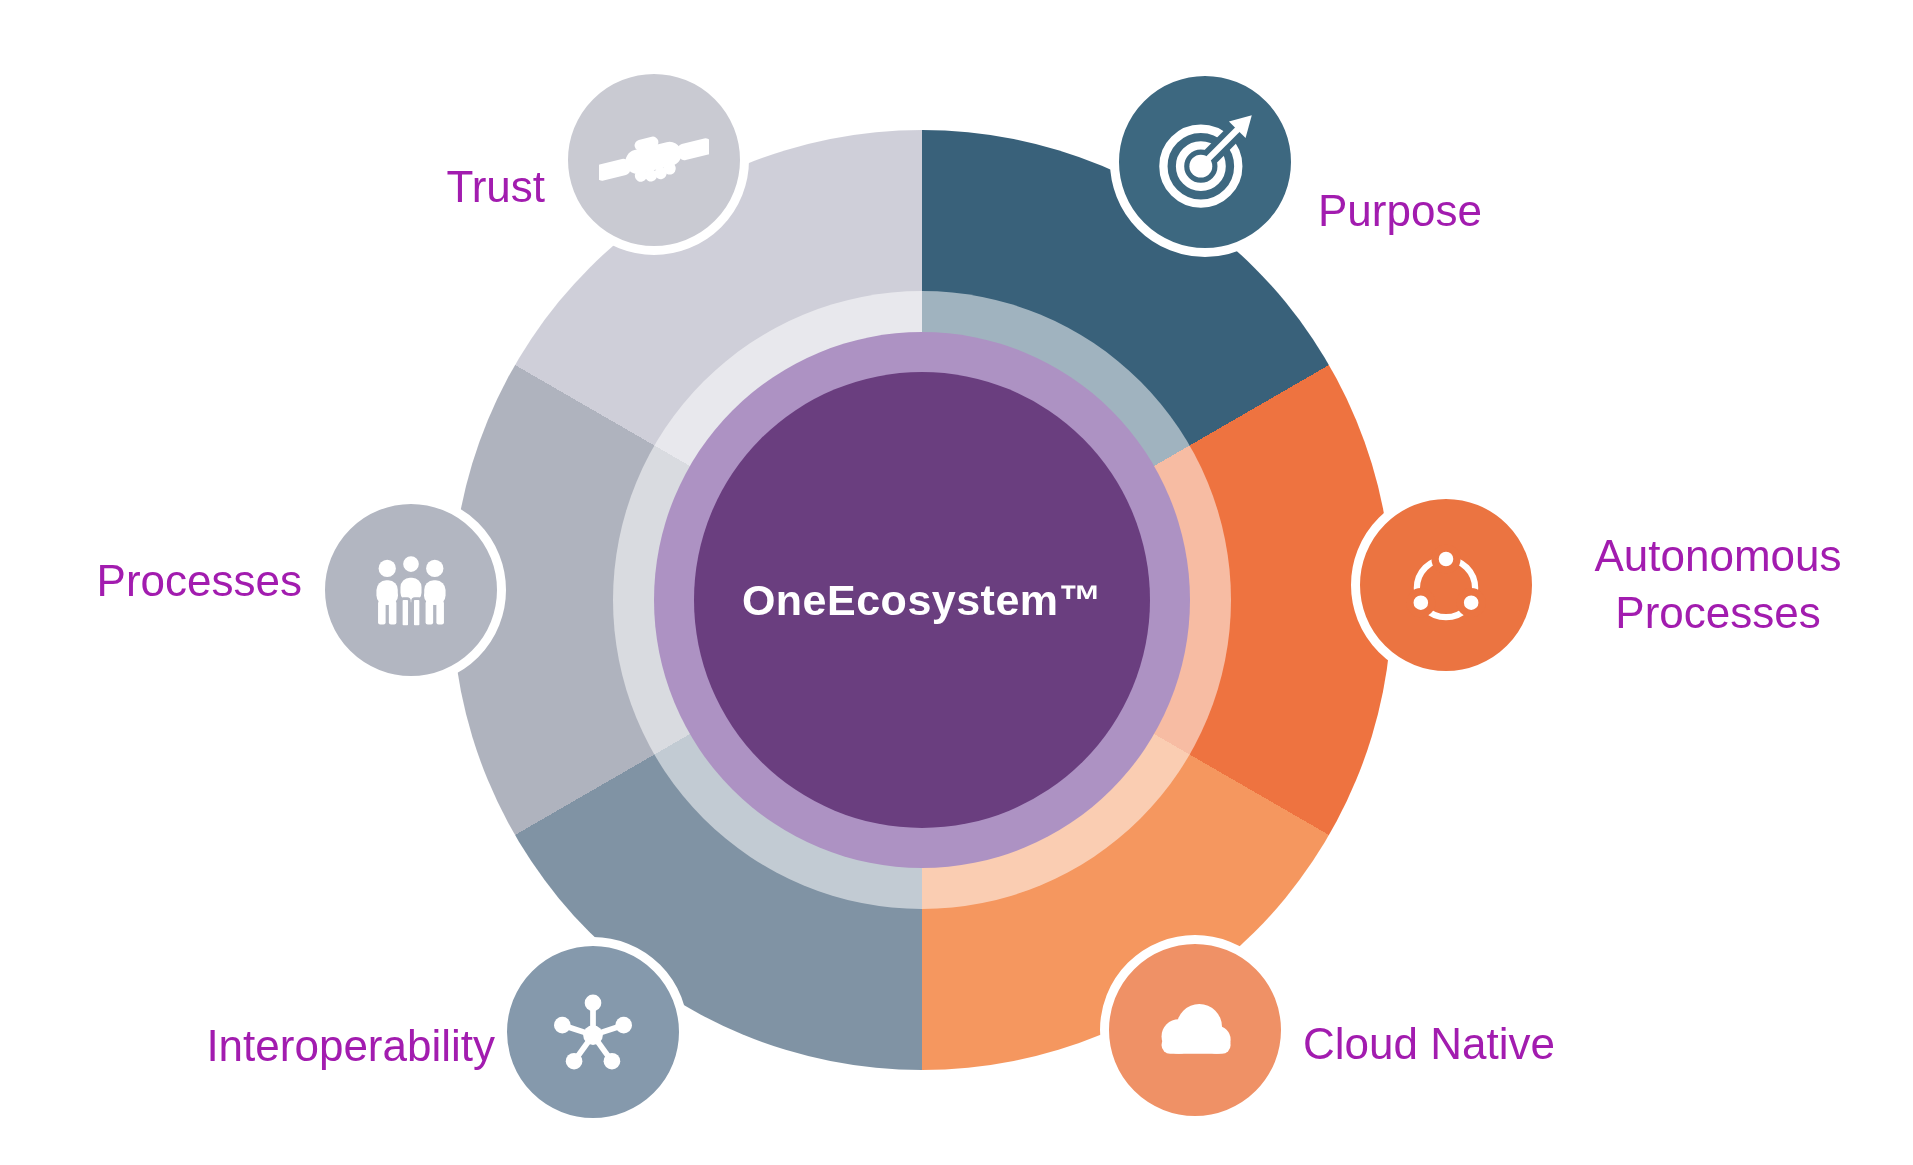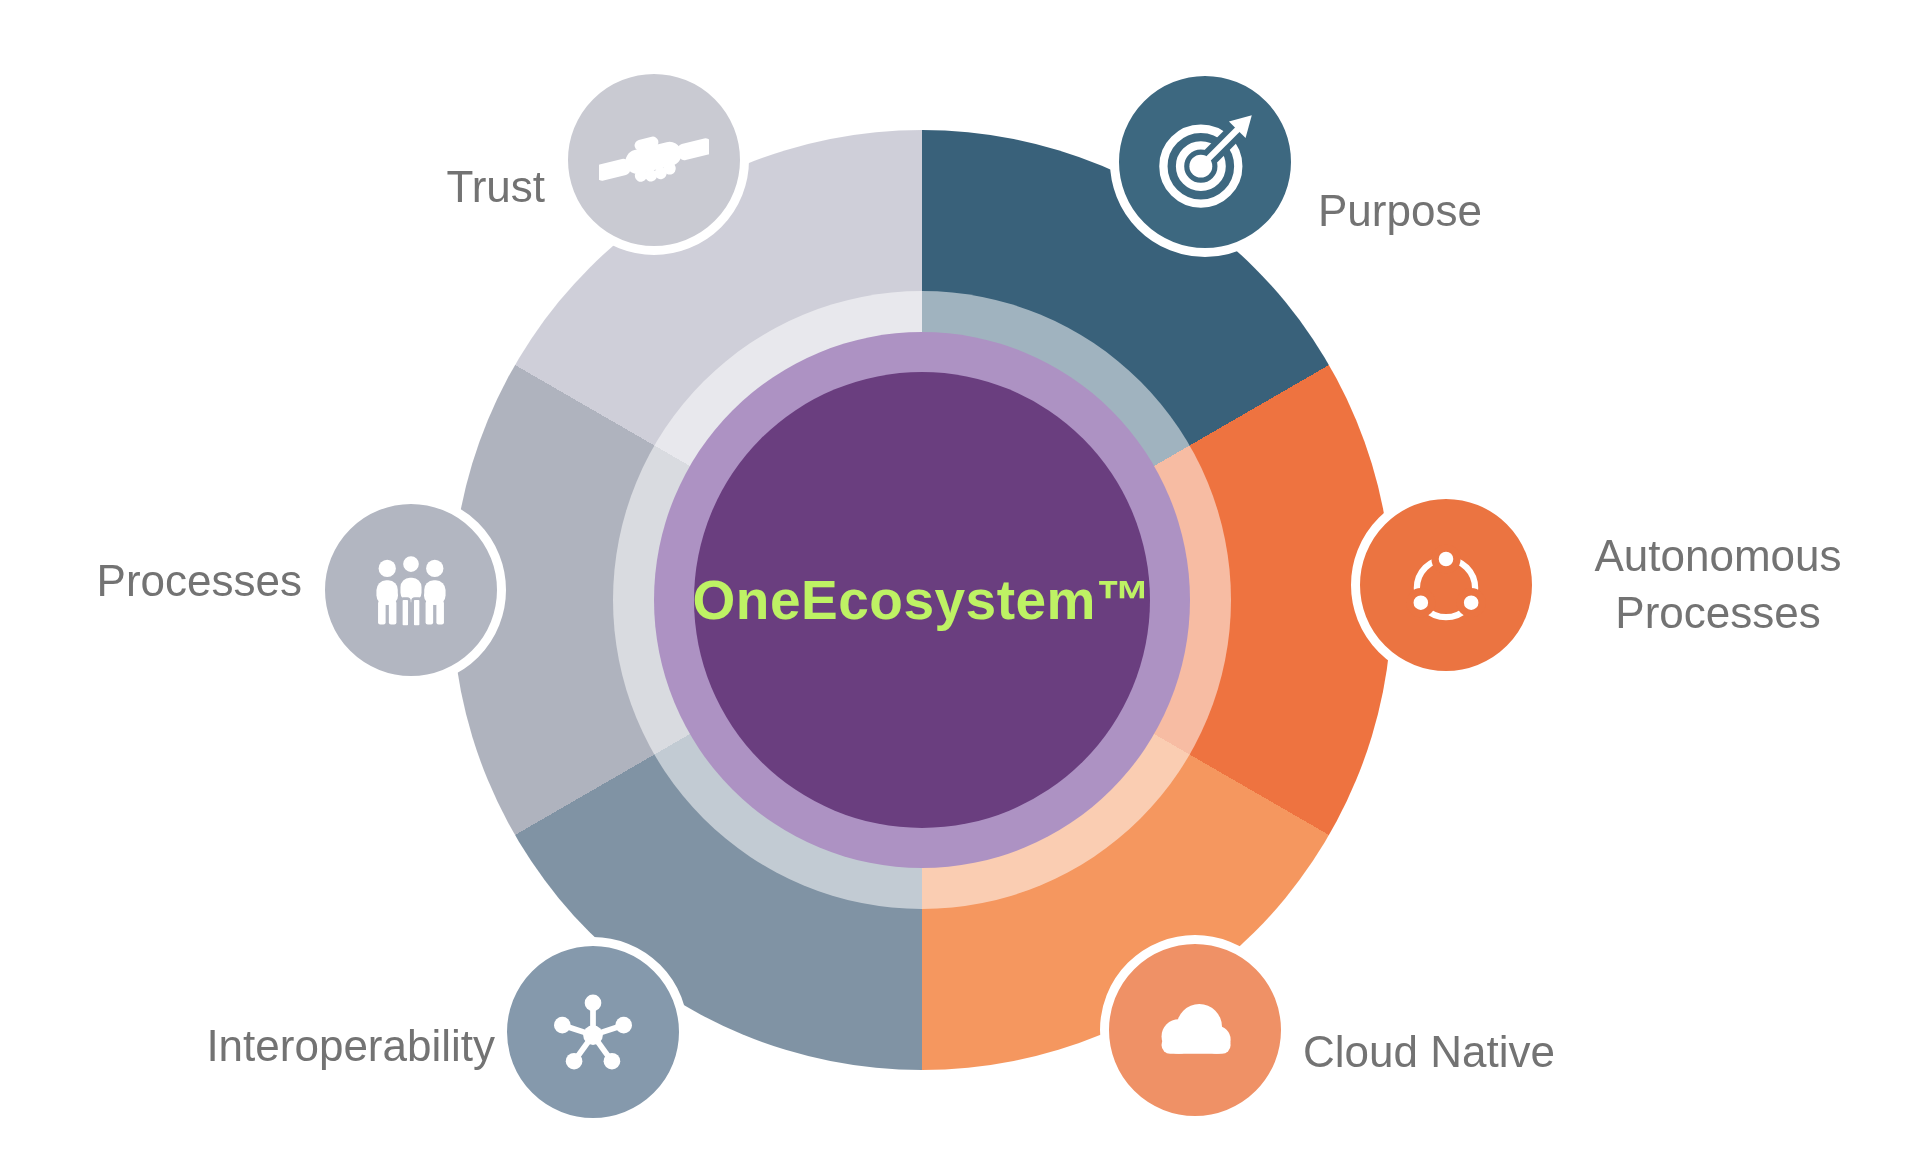--- a/index.html
+++ b/index.html
@@ -22,45 +22,45 @@
   }
   .wheel > .layer{
     position:absolute;left:50%;top:50%;transform:translate(-50%,-50%);
     border-radius:50%;
   }
   .pale-band{width:618px;height:618px;background:rgba(255,255,255,0.52);}
   .lavender-ring{width:536px;height:536px;background:#AD92C3;}
   .purple-core{
     width:456px;height:456px;background:#6A3E7F;
     display:flex;flex-direction:column;align-items:center;justify-content:center;
-    text-align:center;color:#bef264;font-size:55px;font-weight:bold;line-height:64px;
+    text-align:center;color:#ffffff;font-size:43px;font-weight:bold;line-height:64px;
     letter-spacing:0.5px;
   }
   
   .badge{
     position:absolute;width:172px;height:172px;border-radius:50%;
     border:9px solid #ffffff;
     display:flex;align-items:center;justify-content:center;
   }
   .badge svg{display:block;}
   .badge-trust     {left:559px;top:65px;  background:#C9CAD2;}
   .badge-purpose   {left:1110px;top:67px; background:#3D6880;}
   .badge-autonomous{left:1351px;top:490px;background:#EB7441;}
   .badge-cloud     {left:1100px;top:935px;background:#EF9166;}
   .badge-interop   {left:498px;top:937px; background:#8599AC;}
   .badge-community {left:316px;top:495px; background:#B2B6C1;}
   
   .seg-label{
-    position:absolute;color:#737373;font-size:44px;line-height:57px;
+    position:absolute;color:#a21caf;font-size:44px;line-height:57px;
     transform:translateY(-50%);white-space:nowrap;
   }
   .label-trust     {right:1368px;top:186px;text-align:right;}
   .label-purpose   {left:1318px;top:186px;margin-top:24px;}
   .label-autonomous{left:1548px;top:584px;white-space:normal;width:340px;text-align:center;}
-  .label-cloud     {left:1303px;top:1043px;margin-top:8px;}
+  .label-cloud     {left:1303px;top:1043px;}
   .label-interop   {right:1418px;top:1045px;text-align:right;}
   .label-community {right:1611px;top:580px;text-align:right;}
 </style>
 </head>
 <body>
 
 <div class="wheel">
   <div class="layer pale-band"></div>
   <div class="layer lavender-ring"></div>
   <div class="layer purple-core">

